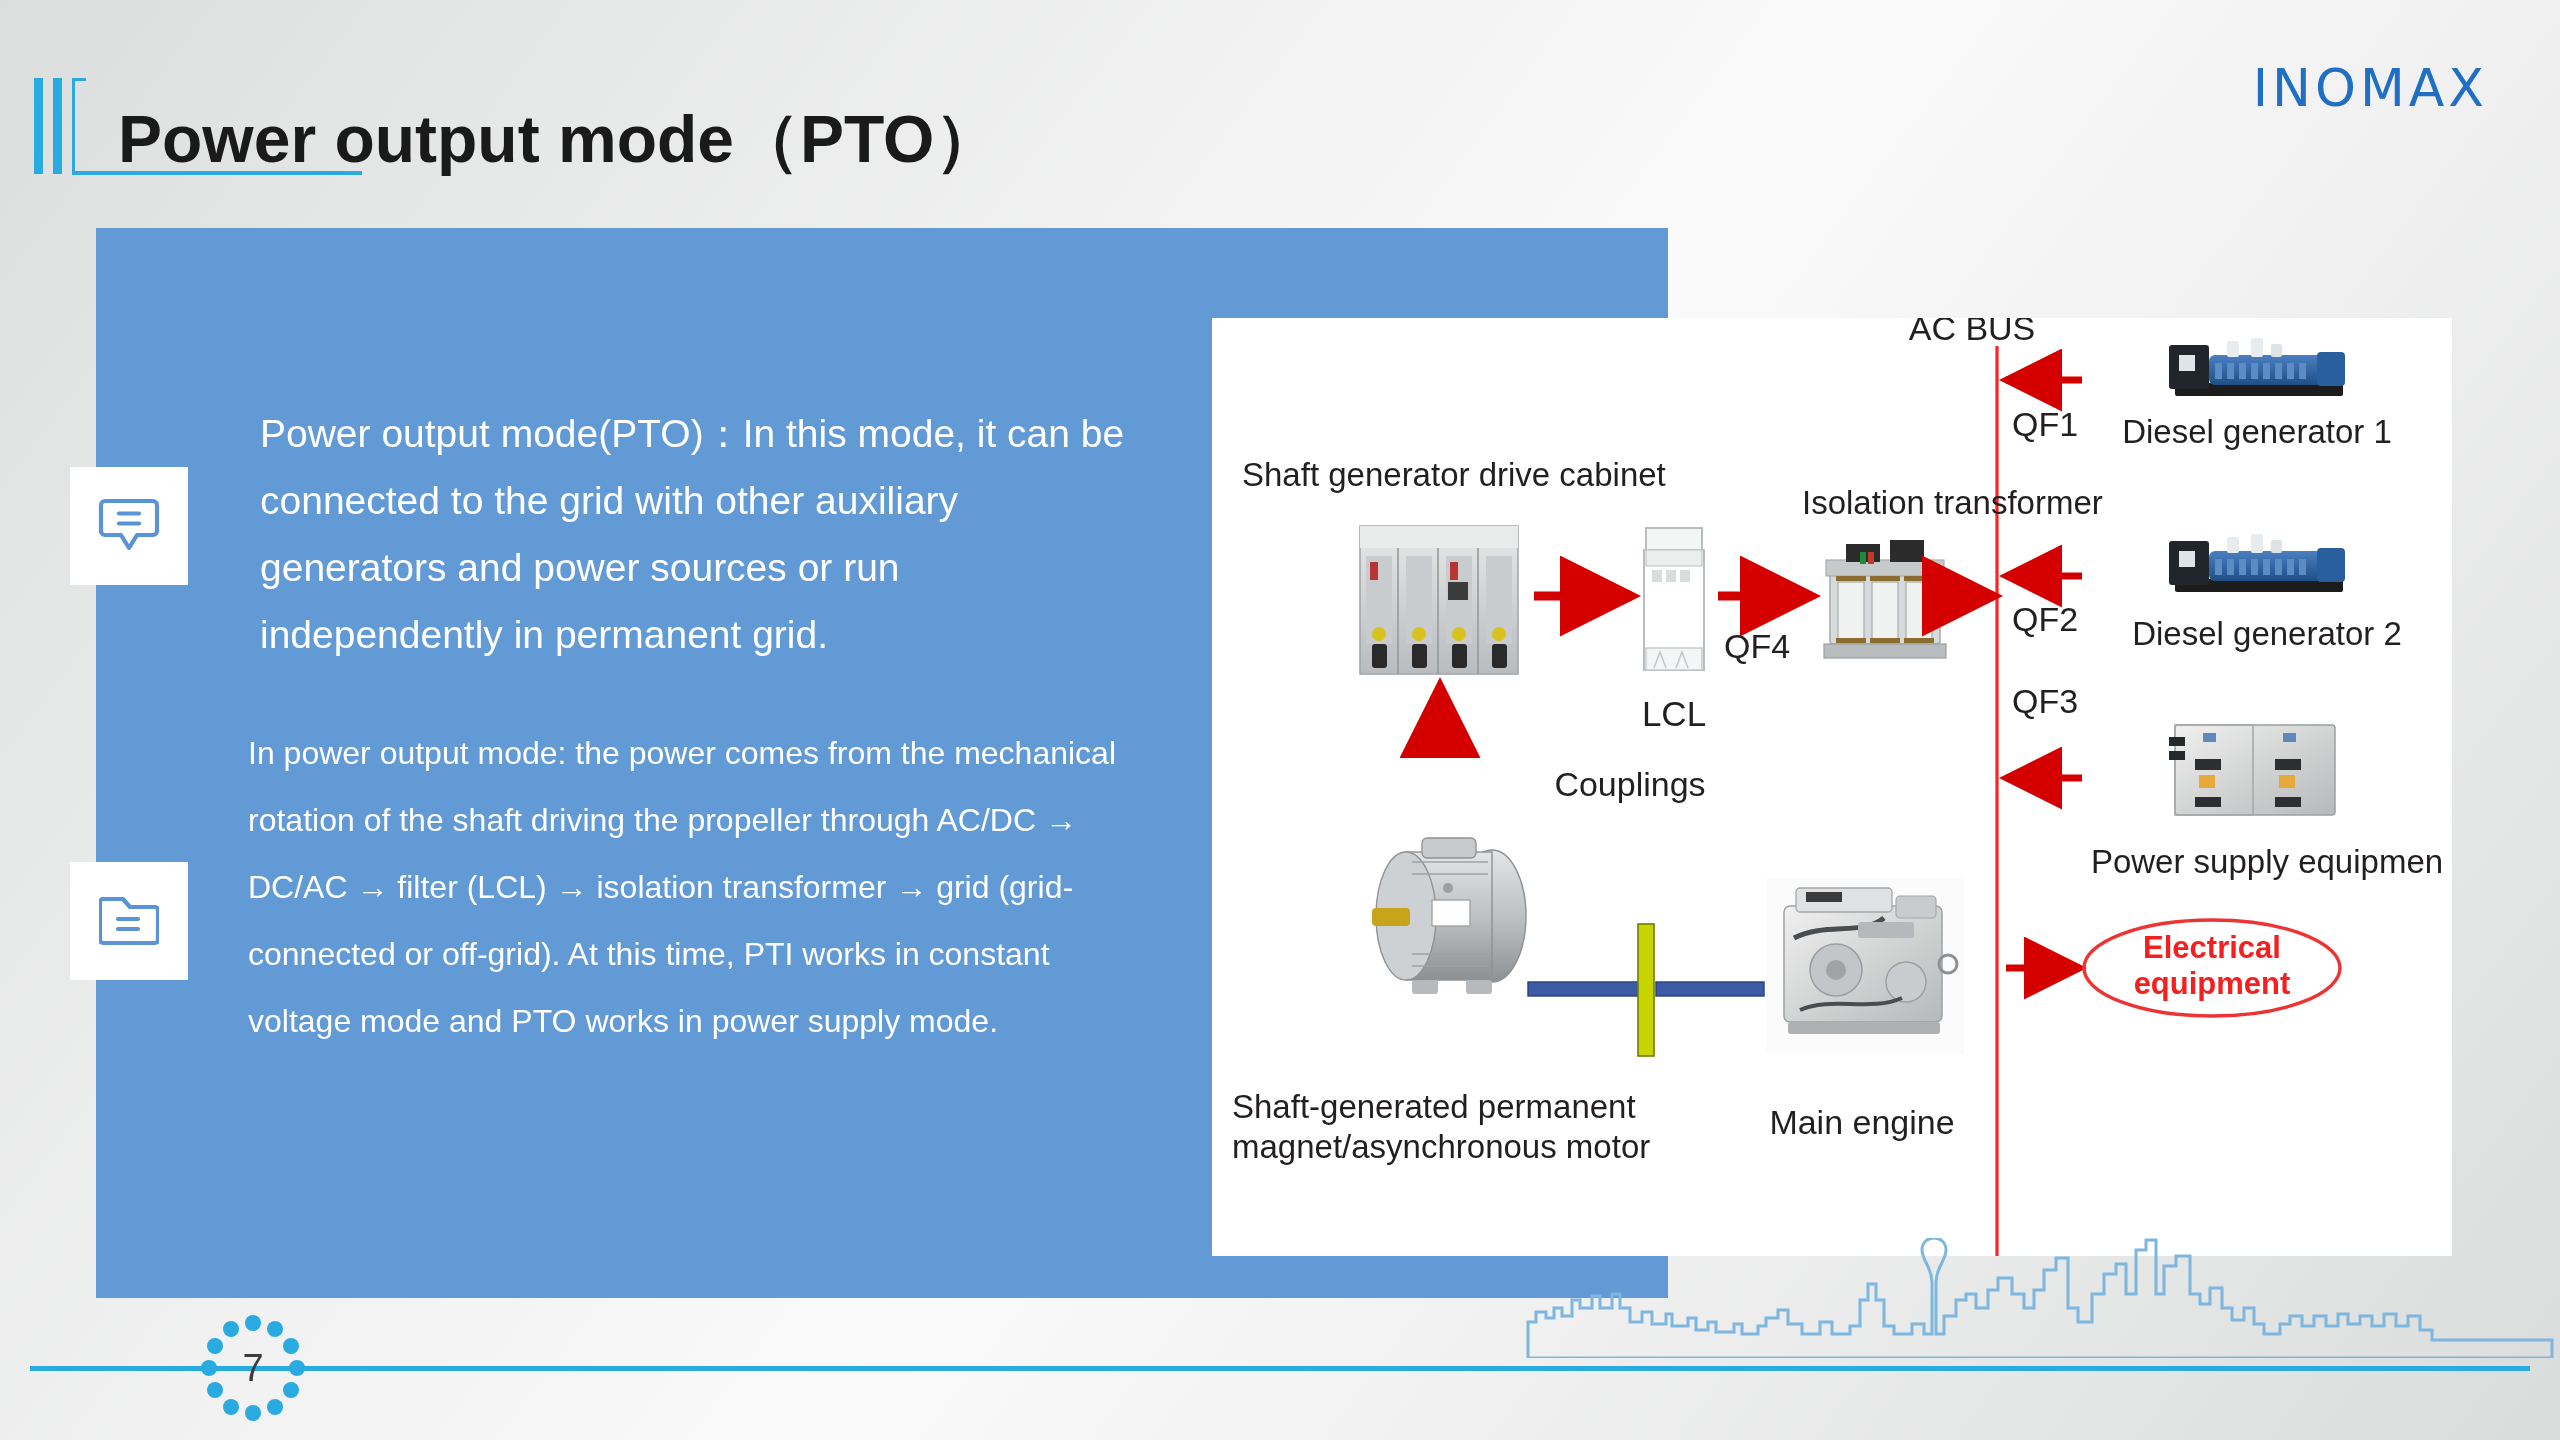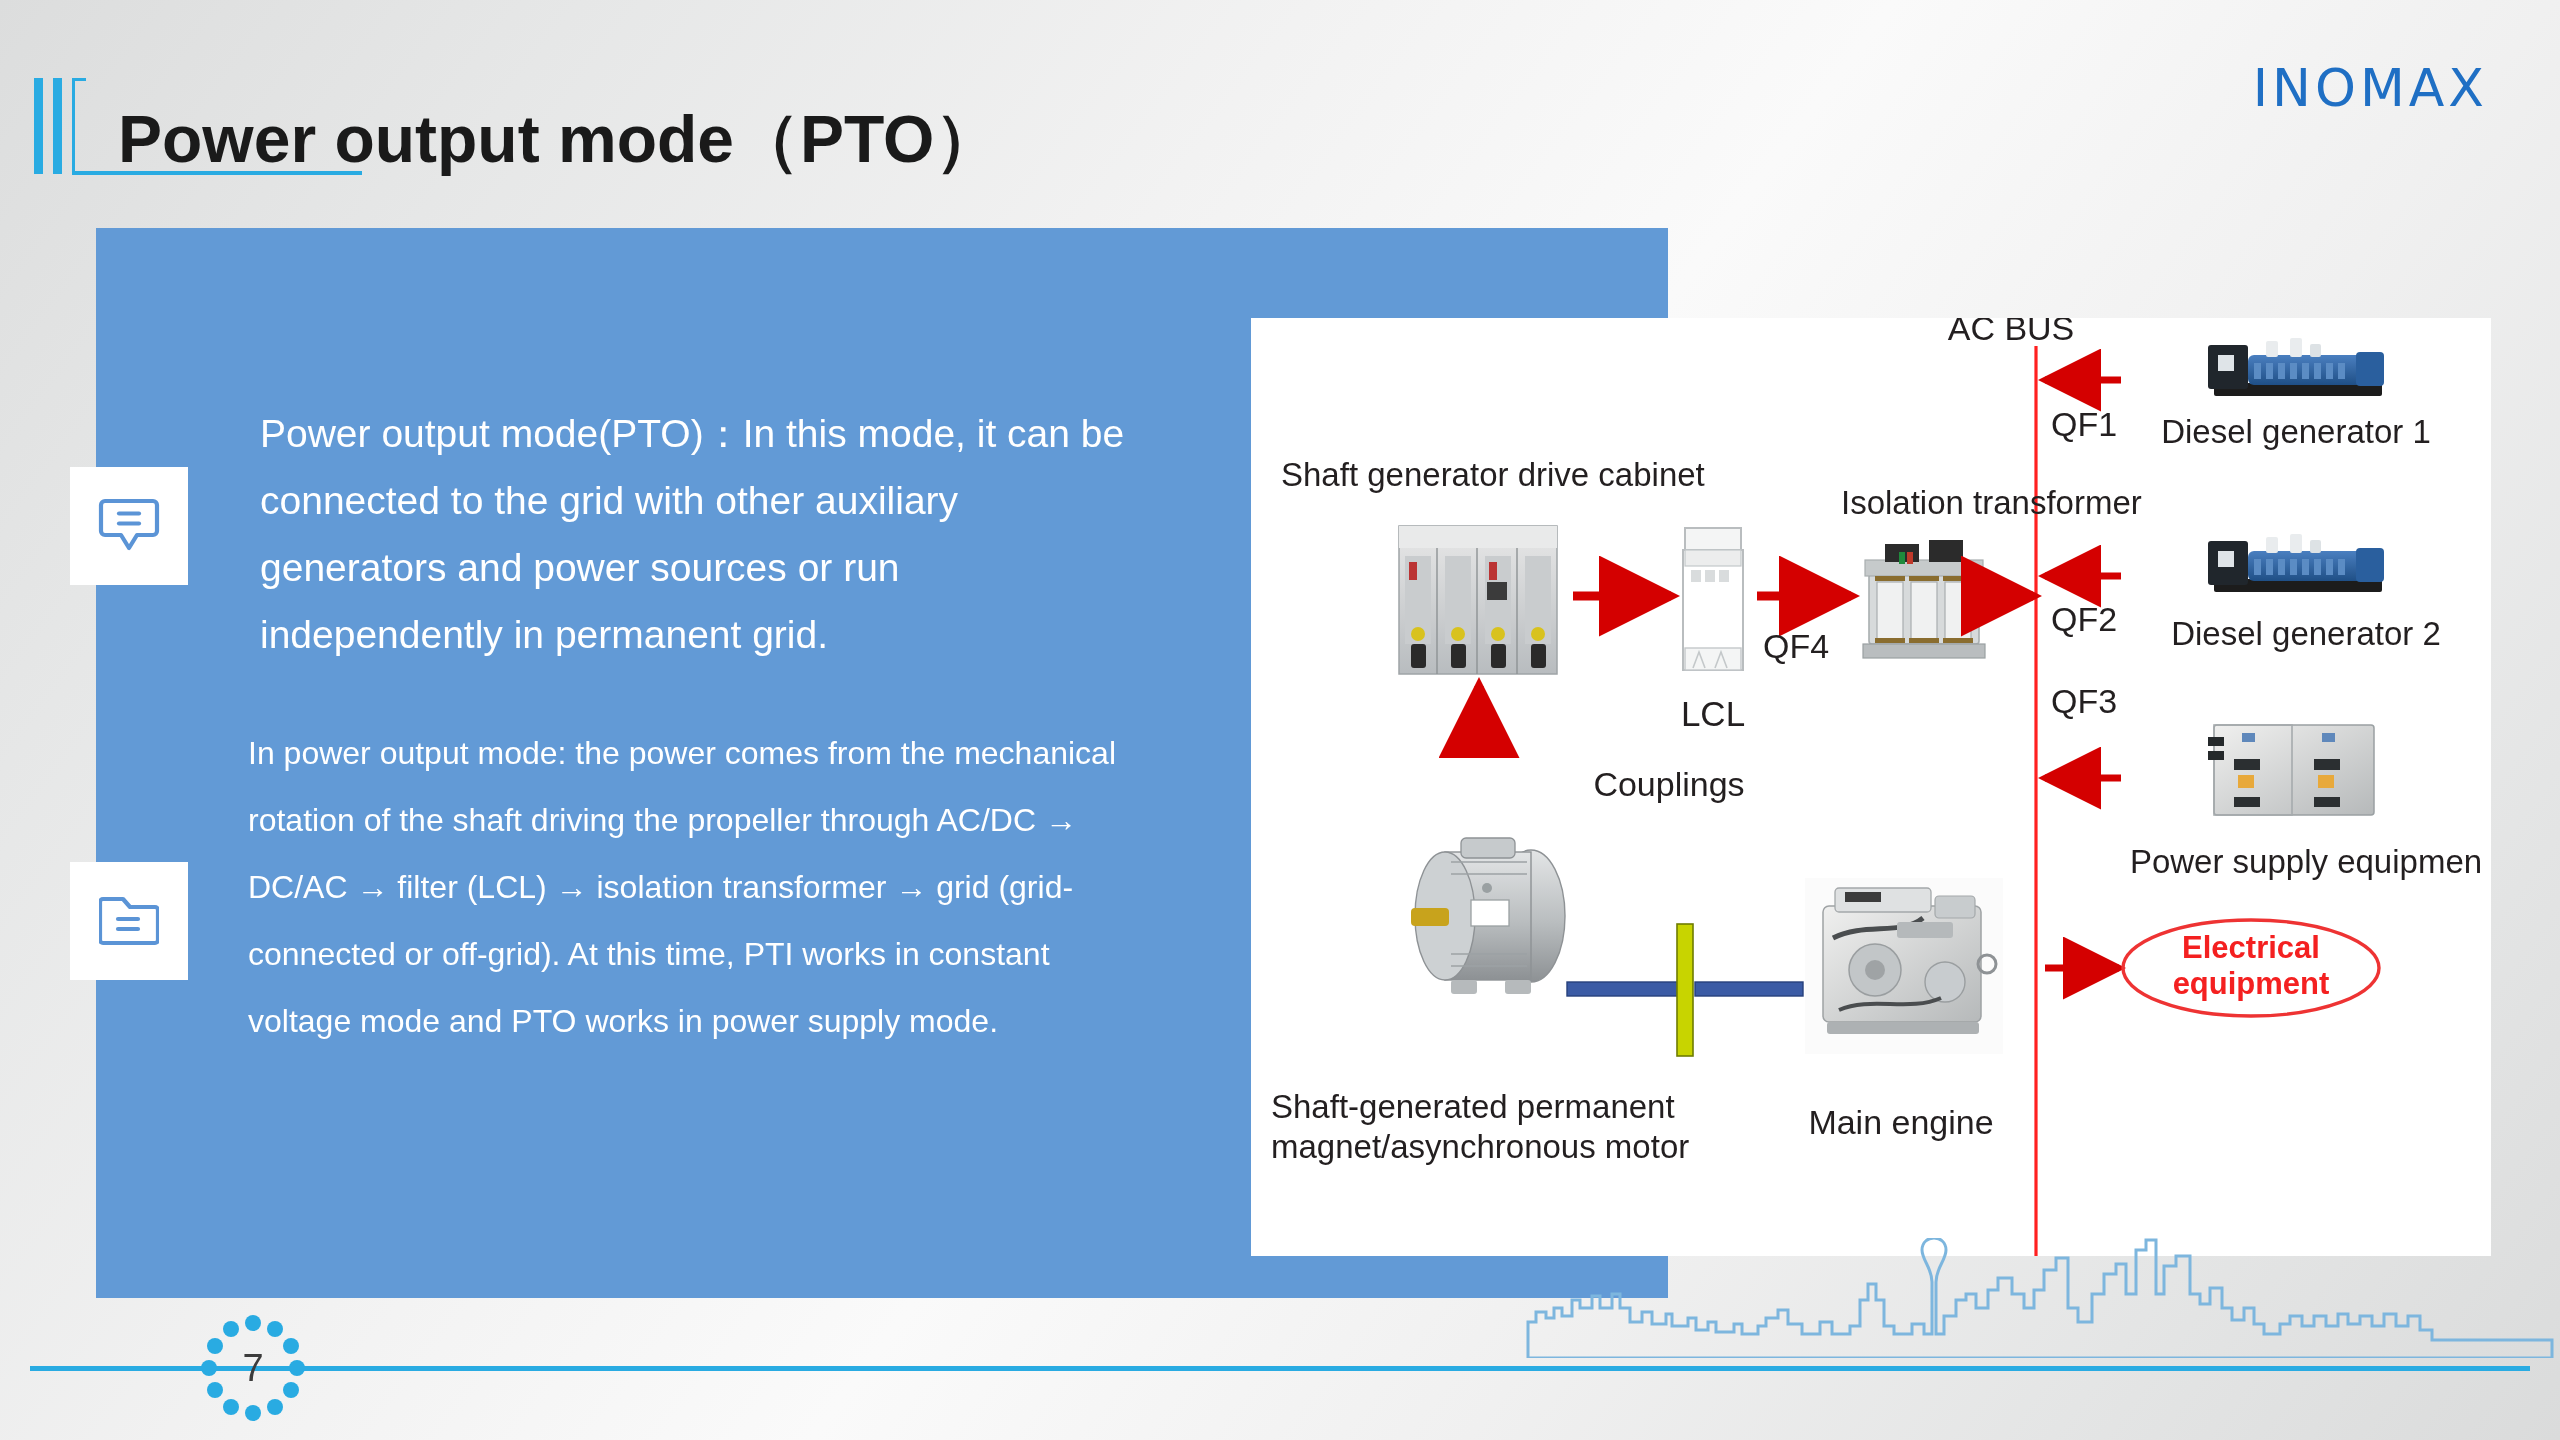--- a/index.html
+++ b/index.html
@@ -120,21 +120,21 @@
   }
   #para-2 {
     font-size: 32px;
     line-height: 67px;
     margin: 0;
   }
 
   
   #diagram-panel {
     position: absolute;
-    left: 1251px;
+    left: 1212px;
     top: 318px;
     width: 1240px;
     height: 938px;
     background: #ffffff;
   }
   #diagram-svg { display: block; width: 1240px; height: 938px; }
 
   
   #skyline {
     position: absolute;

